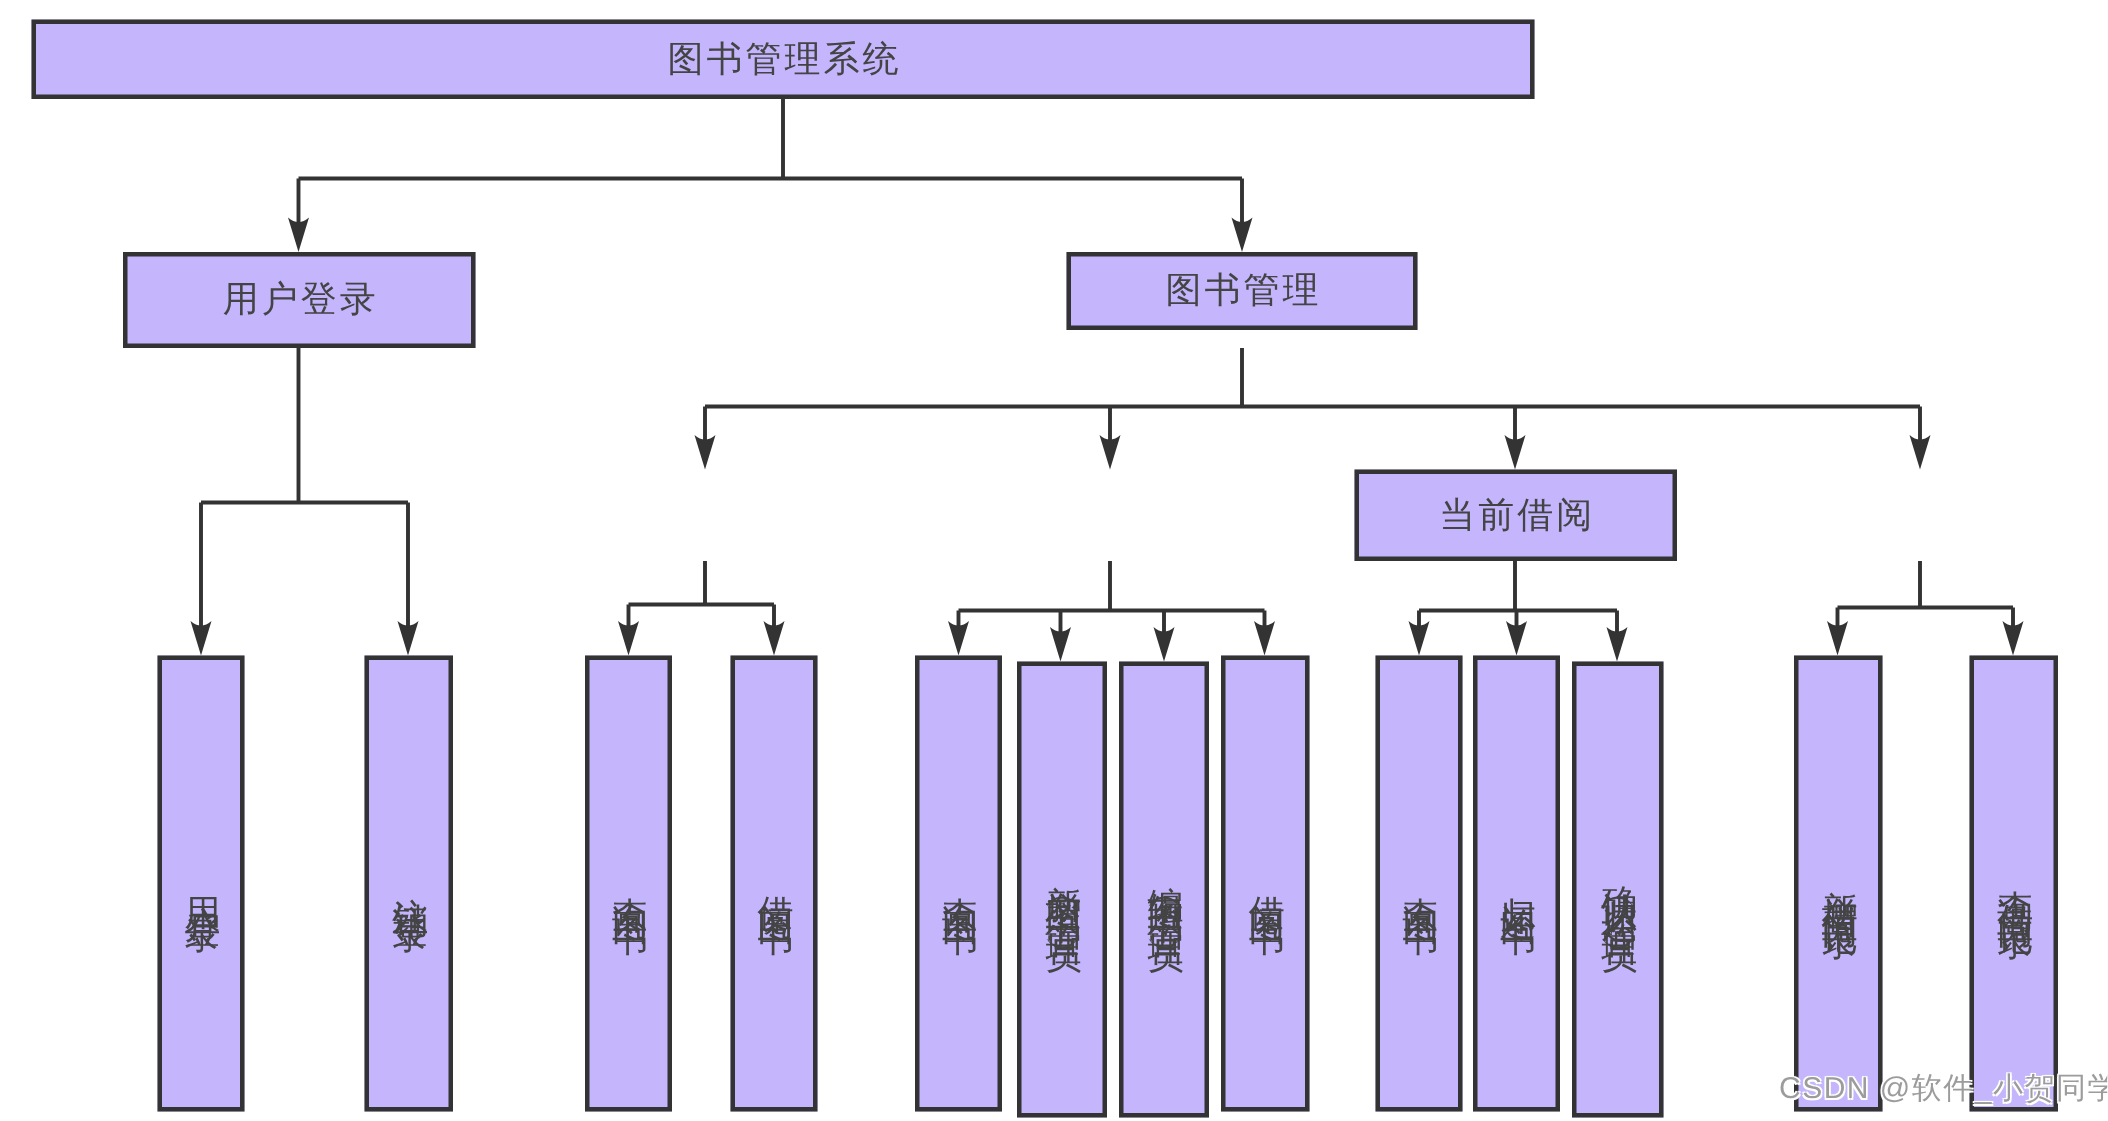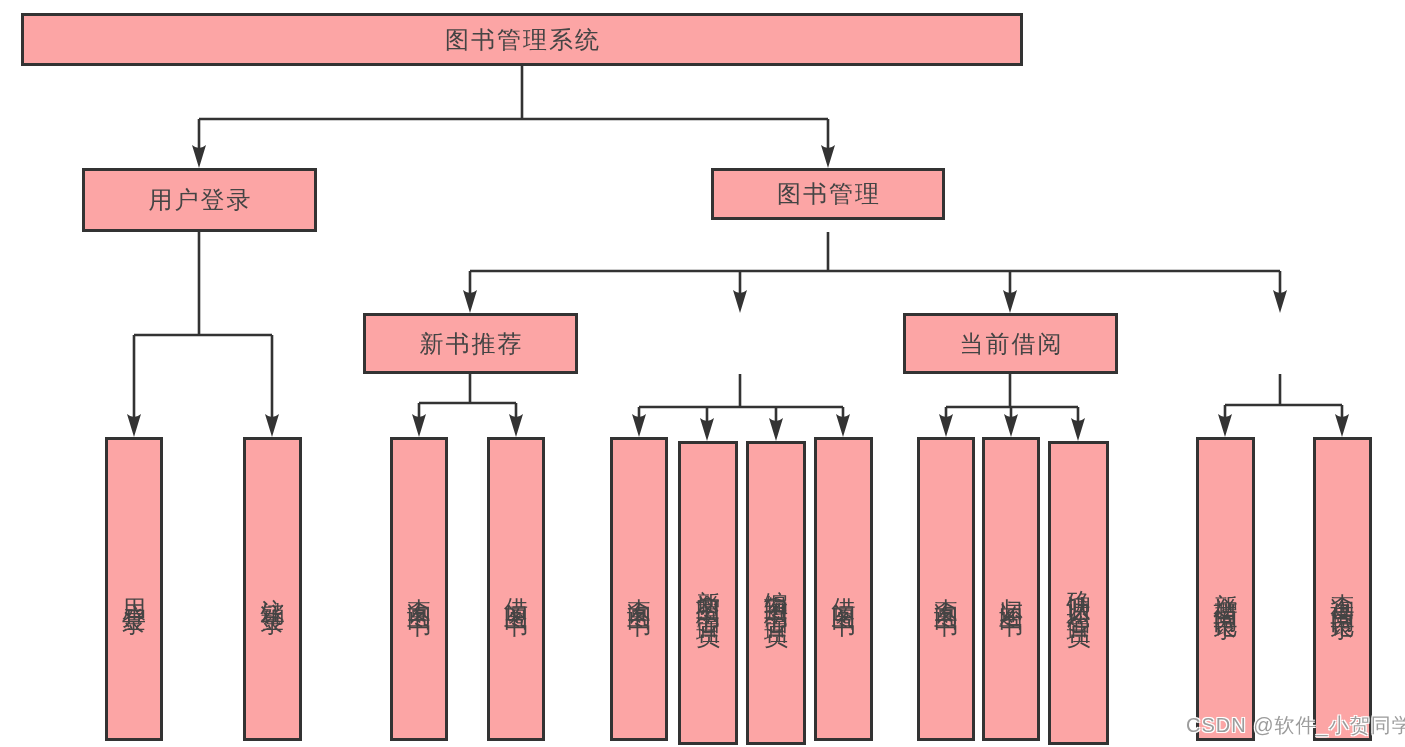--- a/index.html
+++ b/index.html
@@ -5,21 +5,21 @@
   html,body{margin:0;padding:0;background:#fff;}
   .stage{
     position:relative;width:1405px;height:747px;background:var(--bg,#fff);
     font-family:"Liberation Sans",sans-serif;overflow:hidden;
   }
   .wires{position:absolute;left:0;top:0;width:1405px;height:747px;color:var(--line,#333);}
   .wire{stroke:currentColor;stroke-width:2.6;fill:none;}
   .heads{fill:currentColor;stroke:none;}
   .box{
     position:absolute;box-sizing:border-box;border:3px solid var(--line,#333);
-    background:#fca5a5;display:flex;align-items:center;justify-content:center;
+    background:#c4b5fd;display:flex;align-items:center;justify-content:center;
     color:var(--text,#444);font-size:24px;line-height:1;
   }
   .hbox .lbl{letter-spacing:2px;text-indent:2px;white-space:nowrap;}
   .vbox .lbl{
     writing-mode:vertical-rl;text-orientation:mixed;
     letter-spacing:5px;white-space:nowrap;
   }
   .watermark{
     position:absolute;left:1186px;top:712px;font-size:20px;letter-spacing:1px;
     color:var(--wm,#9c9c9c);white-space:nowrap;z-index:5;
@@ -66,23 +66,20 @@
     <span class="lbl">图书管理系统</span>
   </div>
 
   <div class="box hbox" style="left:82px;top:168px;width:235px;height:64px">
     <span class="lbl">用户登录</span>
   </div>
   <div class="box hbox" style="left:711px;top:168px;width:234px;height:52px">
     <span class="lbl">图书管理</span>
   </div>
 
-  <div class="box hbox" style="left:363px;top:313px;width:215px;height:61px">
-    <span class="lbl">新书推荐</span>
-  </div>
   <div class="box hbox" style="left:903px;top:313px;width:215px;height:61px">
     <span class="lbl">当前借阅</span>
   </div>
 
   <div class="box vbox" style="left:105px;top:437px;width:58px;height:304px">
     <span class="lbl">用户登录</span>
   </div>
   <div class="box vbox" style="left:243px;top:437px;width:59px;height:304px">
     <span class="lbl">注销登录</span>
   </div>

